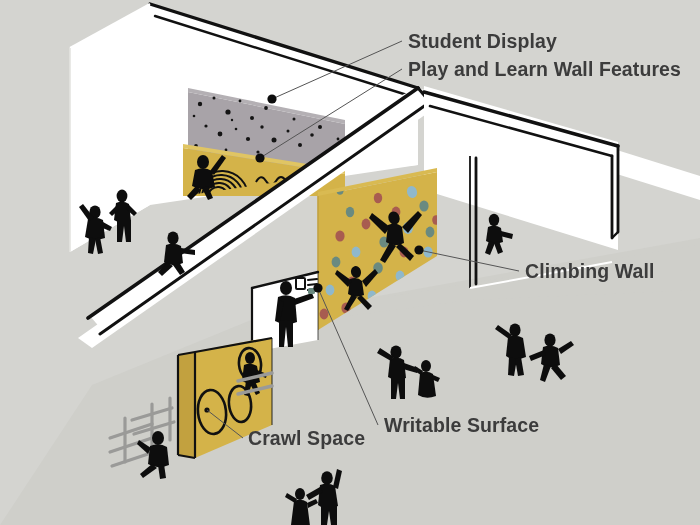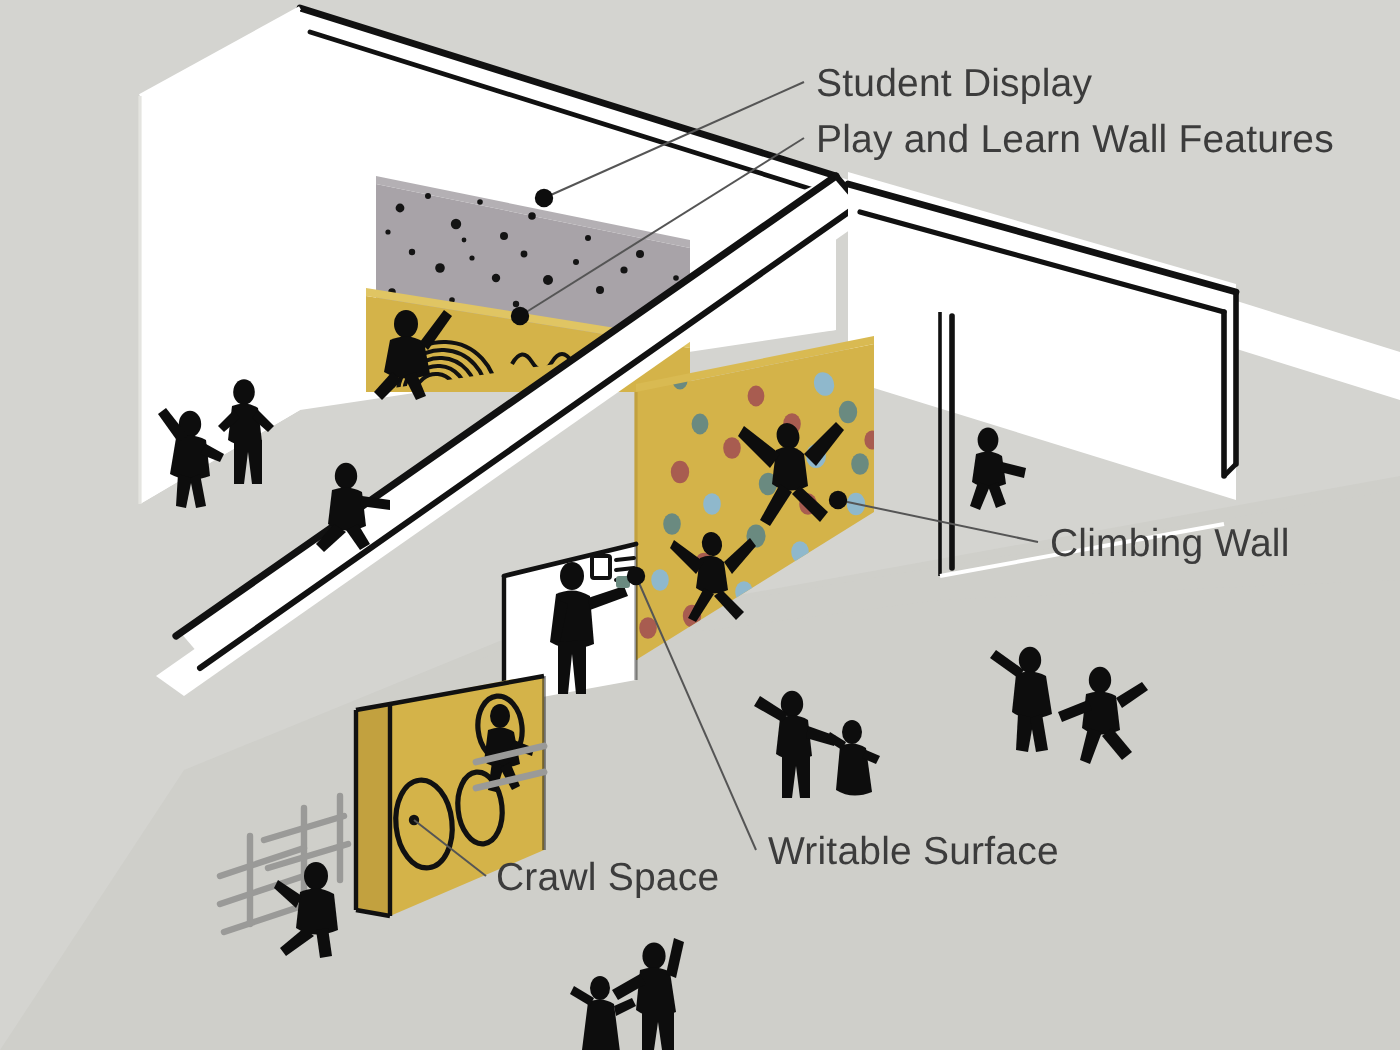--- a/index.html
+++ b/index.html
@@ -12,20 +12,21 @@
     height: 525px;
     position: relative;
     overflow: hidden;
     font-family: "Liberation Sans", sans-serif;
   }
   #stage {
     position: absolute;
     left: 0; top: 0;
     width: 700px;
     height: 399px;
+    font-weight: bold;
   }
   svg.scene {
     position: absolute;
     left: 0; top: 0;
     width: 700px;
     height: 525px;
     display: block;
   }
   .callout-text {
     font-family: "Liberation Sans", sans-serif;

